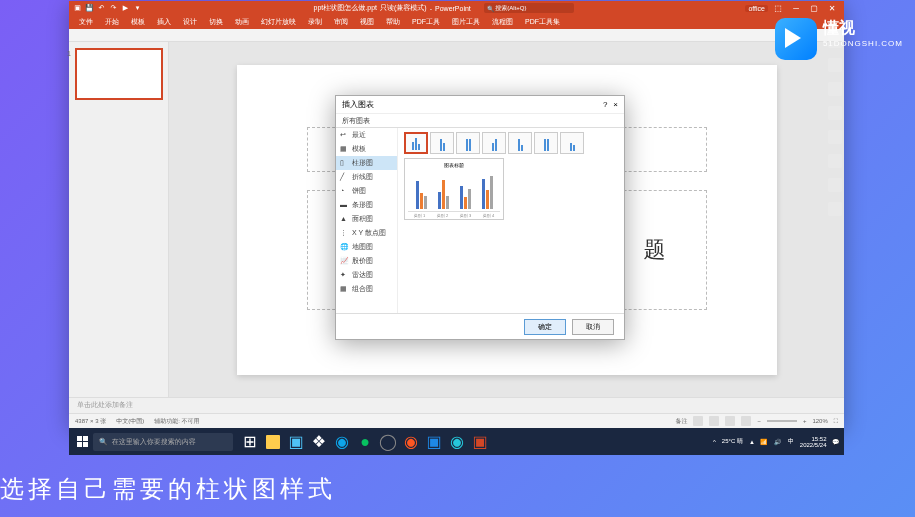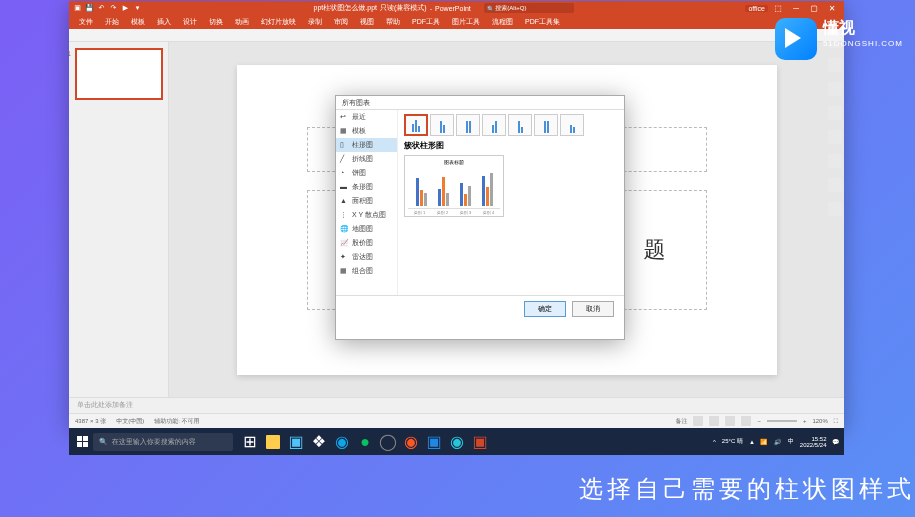--- a/index.html
+++ b/index.html
@@ -56,21 +56,21 @@
 .right-sidebar{position:absolute;right:0;top:25px;width:18px;height:380px;display:flex;flex-direction:column;gap:10px;align-items:center;padding-top:8px}
 .rs-icon{width:14px;height:14px;background:rgba(255,255,255,.15);border-radius:2px;font-size:6px;color:#fff;display:flex;align-items:center;justify-content:center}
 .taskbar{position:absolute;left:69px;bottom:62px;width:775px;height:27px;background:#1a2740;display:flex;align-items:center;padding:0 4px;gap:2px}
 .tb-start{width:18px;height:18px;display:flex;align-items:center;justify-content:center}
 .win-icon{display:grid;grid-template-columns:5px 5px;grid-template-rows:5px 5px;gap:1px}
 .win-icon span{background:#fff}
 .tb-search{width:140px;height:18px;background:#2d3a52;border-radius:2px;font-size:7px;color:#aaa;display:flex;align-items:center;padding:0 6px;gap:4px}
 .tb-apps{display:flex;gap:1px;margin-left:4px}
 .tb-app{width:22px;height:22px;display:flex;align-items:center;justify-content:center;border-radius:2px}
 .tb-tray{margin-left:auto;display:flex;align-items:center;gap:6px;color:#fff;font-size:6px}
-.caption{position:absolute;bottom:12px;left:0;right:0;text-align:right;color:#fff;font-size:24px;letter-spacing:4px}
+.caption{position:absolute;bottom:12px;left:0;right:0;text-align:left;color:#fff;font-size:24px;letter-spacing:4px}
 .watermark{position:absolute;right:12px;top:18px;display:flex;align-items:flex-start;gap:6px}
 .wm-logo{width:42px;height:42px;background:linear-gradient(135deg,#3bb0ff,#0080ff);border-radius:10px;position:relative}
 .wm-logo::after{content:"";position:absolute;left:10px;top:10px;border-left:16px solid #fff;border-top:10px solid transparent;border-bottom:10px solid transparent}
 .wm-text{color:#fff;font-size:16px;font-weight:bold}
 .wm-sub{color:#fff;font-size:8px;letter-spacing:1px}
 .office-badge{font-size:7px;color:#fff;background:#c23b1d;padding:0 3px;border-radius:2px}
 </style>
 </head>
 <body>
 
@@ -165,20 +165,27 @@
     <div class="rs-icon"></div>
     <div class="rs-icon"></div>
     <div class="rs-icon"></div>
     <div class="rs-icon"></div>
     <div class="rs-icon"></div>
     <div class="rs-icon"></div>
   </div>
 </div>
 
 <div class="dialog">
+  <div class="dlg-title">
+    <span>插入图表</span>
+    <div class="dlg-close">
+      <span>?</span>
+      <span>×</span>
+    </div>
+  </div>
   <div class="dlg-tabs">所有图表</div>
   <div class="dlg-body">
     <div class="dlg-sidebar">
       <div class="cat">
           <span class="cat-icon">↩</span>
           <span>最近</span>
         </div>
       <div class="cat">
           <span class="cat-icon">▦</span>
           <span>模板</span>
@@ -249,21 +256,20 @@
           </div>
         <div class="chart-opt">
             <span class="bar b2"></span>
             <span class="bar b2"></span>
           </div>
         <div class="chart-opt">
             <span class="bar b1"></span>
             <span class="bar b3"></span>
           </div>
       </div>
-      <div class="sub-title">簇状柱形图</div>
       <div class="preview-box">
         <div>图表标题</div>
         <div class="preview-chart">
           <div class="pgrp">
               <span class="pb c1" style="height:28px"></span>
               <span class="pb c2" style="height:16px"></span>
               <span class="pb c3" style="height:13px"></span>
             </div>
           <div class="pgrp">
               <span class="pb c1" style="height:17px"></span>

